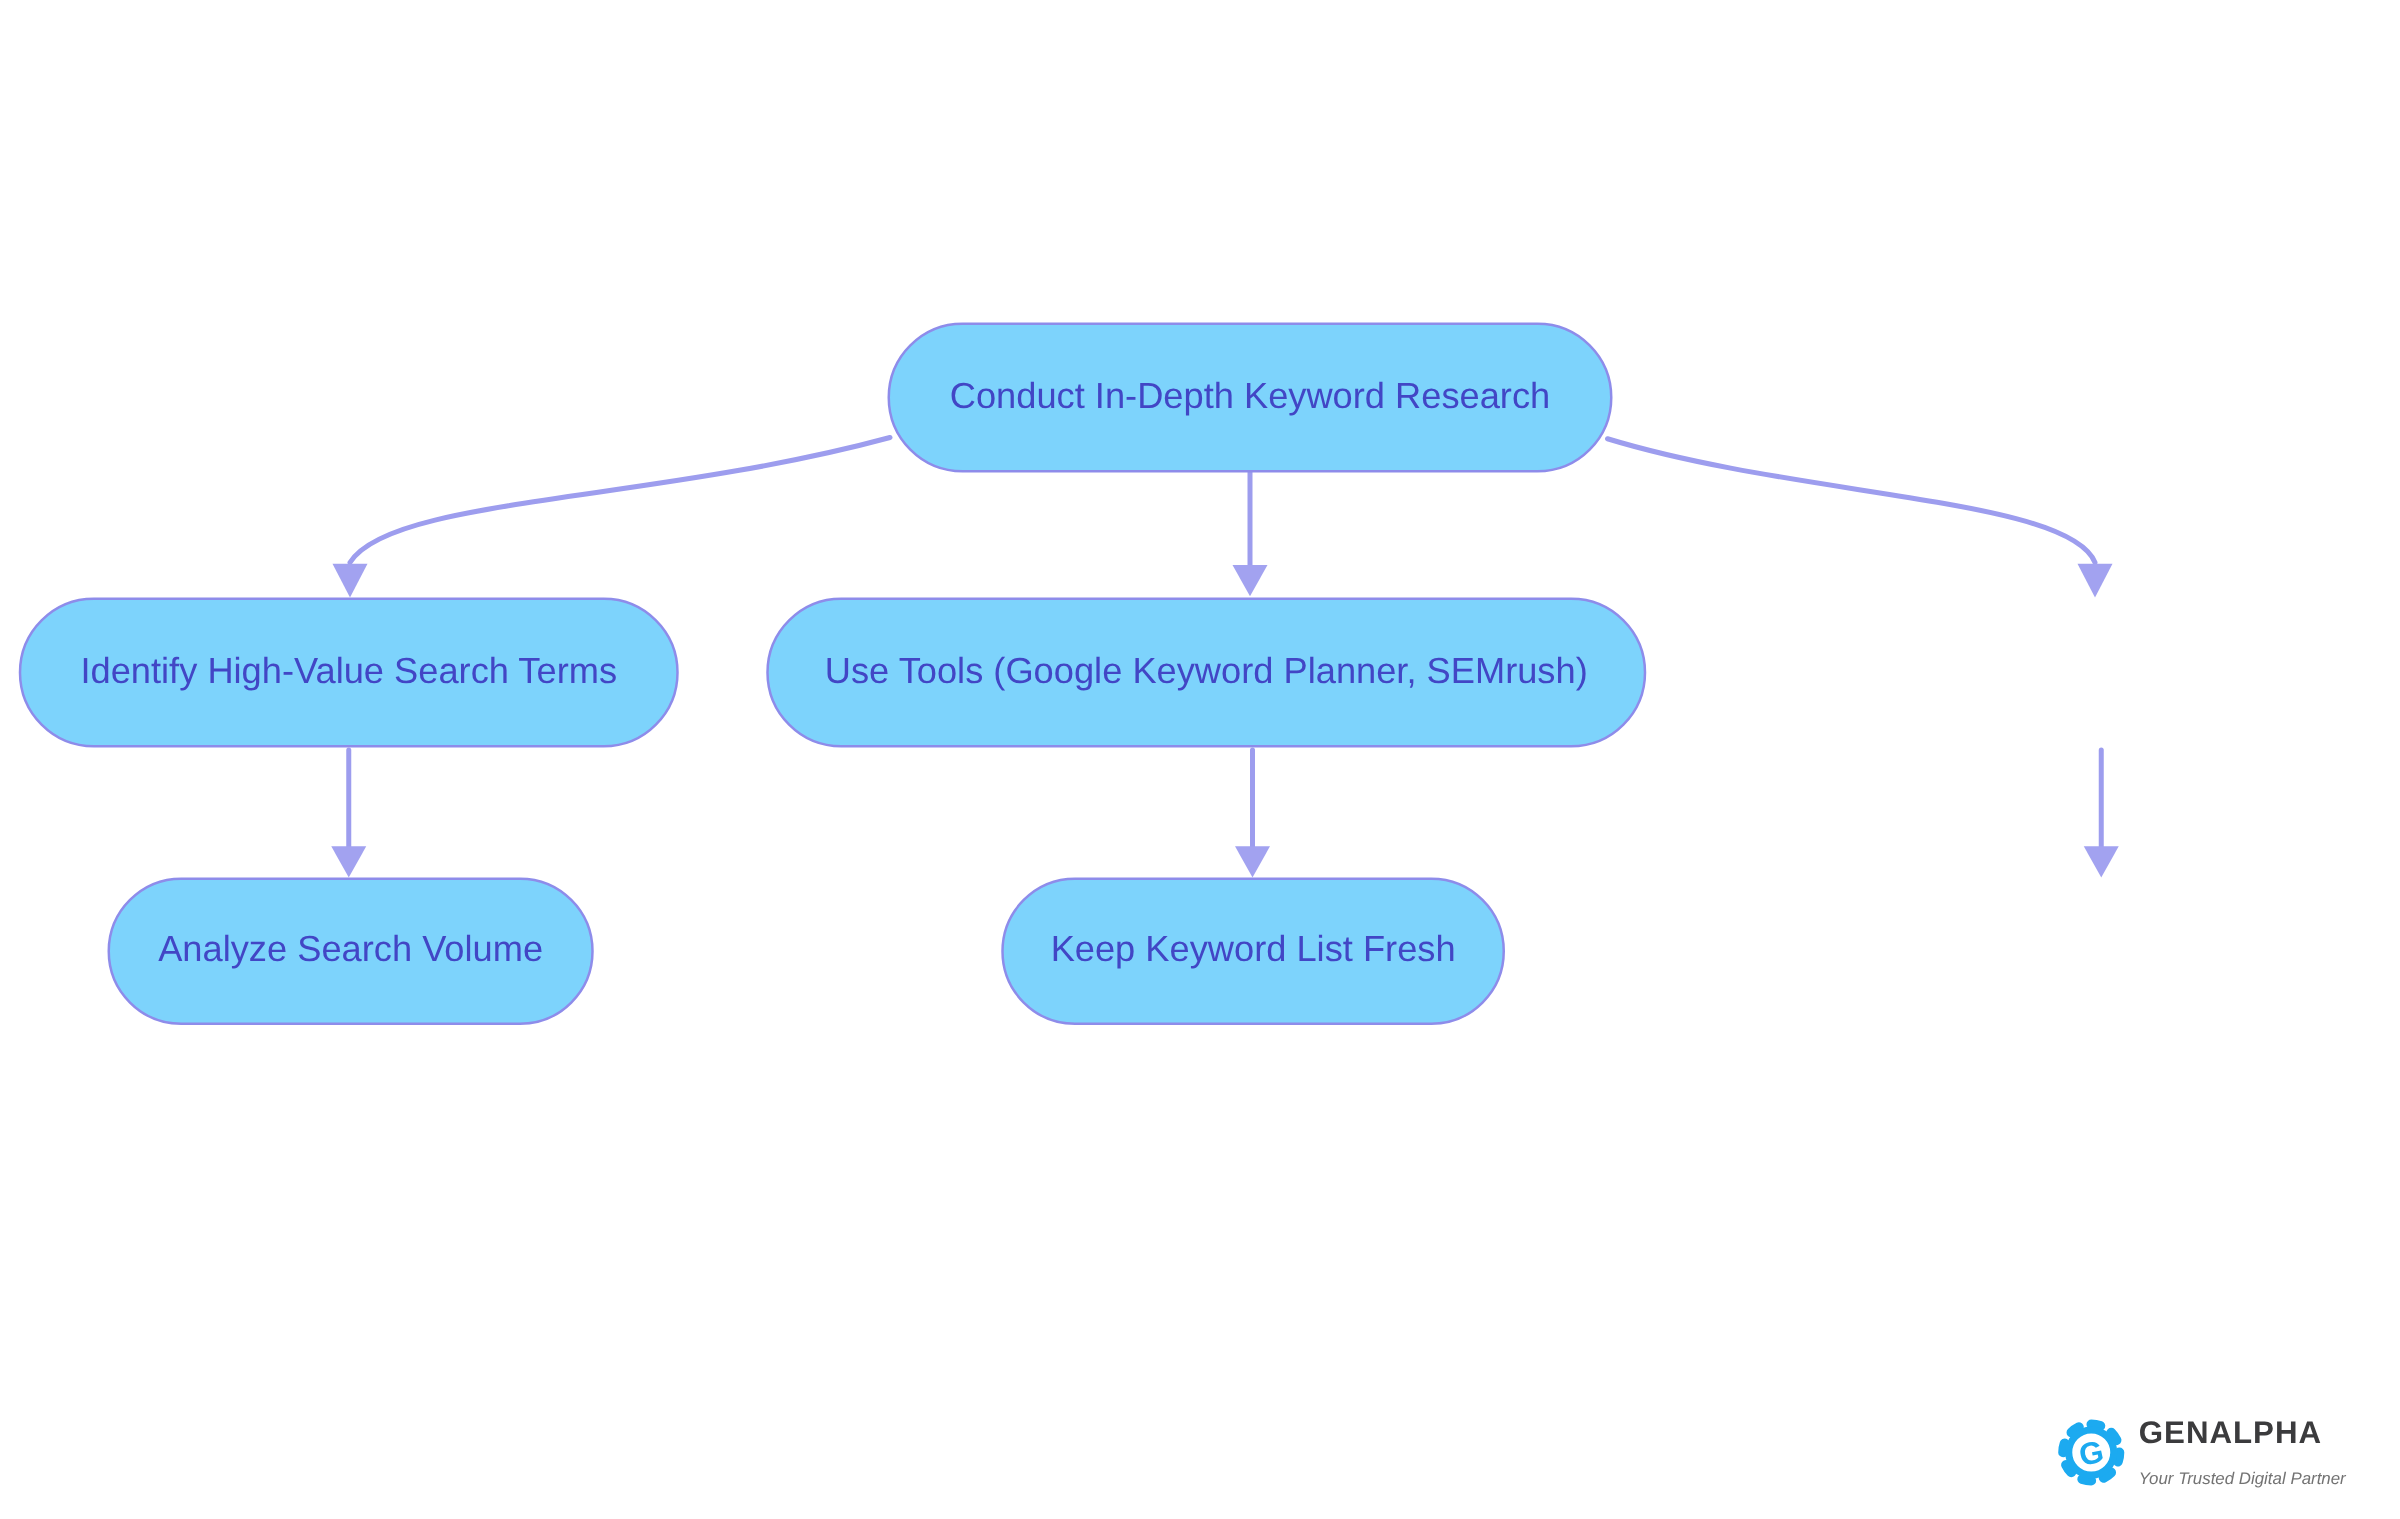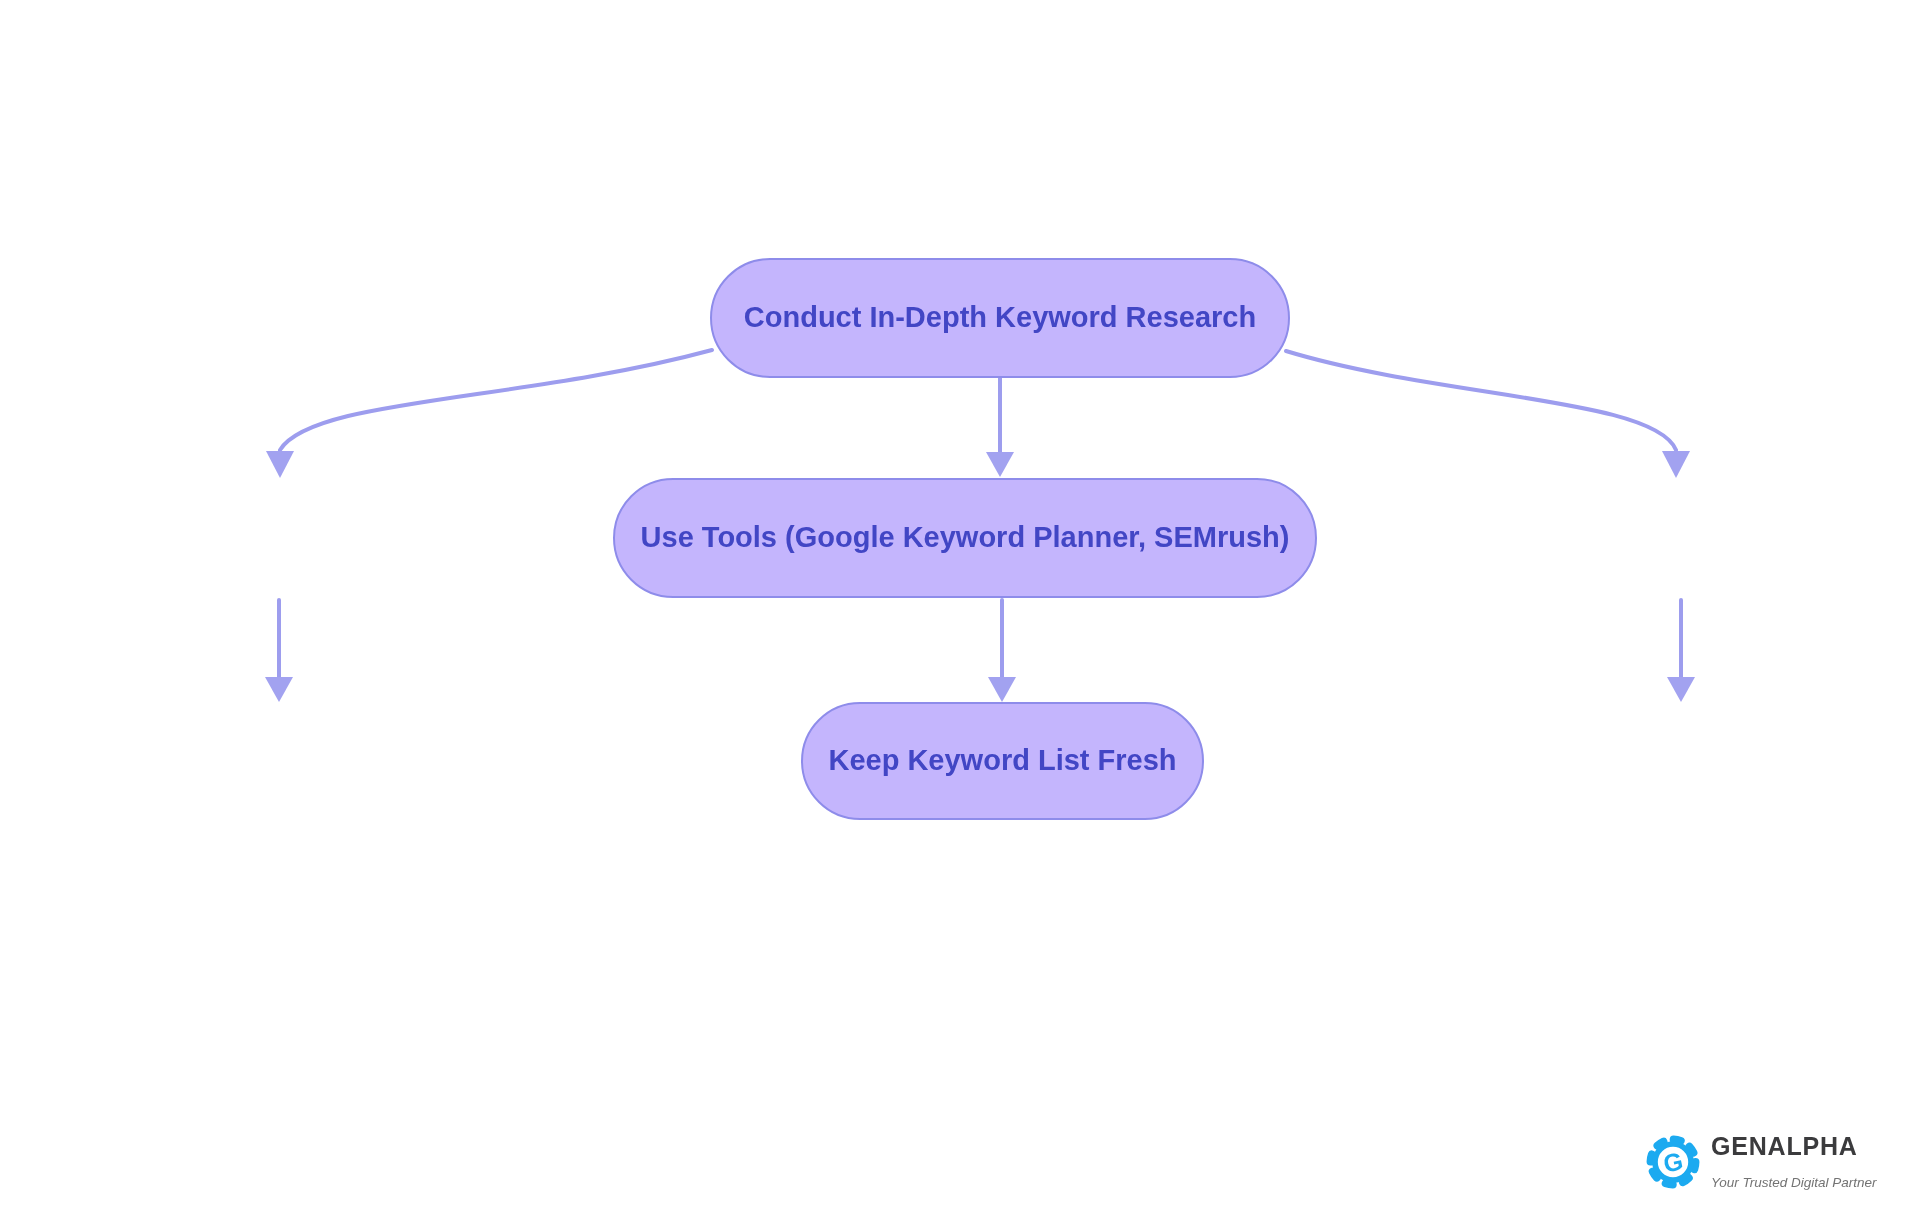--- a/index.html
+++ b/index.html
@@ -16,29 +16,28 @@
     overflow: hidden;
   }
   
   .node {
     position: absolute;
     box-sizing: border-box;
     display: flex;
     align-items: center;
     justify-content: center;
     text-align: left;
-    background: #c4b5fd;
+    background: #7dd3fc;
     border: 2.5px solid #8e8cea;
     border-radius: 62px;
     color: #4246c5;
     font-size: 29px;
     line-height: 1.15;
     padding: 0 24px;
     white-space: nowrap;
-    font-weight: bold;
   }
   .n-root       { left: 710px;  top: 258px; width: 580px; height: 120px; }
   .n-mid-left   { left: 15px;   top: 478px; width: 528px; height: 120px; }
   .n-mid-center { left: 613px;  top: 478px; width: 704px; height: 120px; }
   .n-mid-right  { left: 1470px; top: 478px; width: 436px; height: 120px; }
   .n-bot-left   { left: 86px;   top: 702px; width: 389px; height: 118px; }
   .n-bot-center { left: 801px;  top: 702px; width: 403px; height: 118px; }
   .n-bot-right  { left: 1486px; top: 702px; width: 388px; height: 118px; }
 
   
@@ -110,24 +109,26 @@
 
     <path d="M 1002 600 L 1002 677"></path>
     <polygon points="988,677 1016,677 1002,702"></polygon>
 
     <path d="M 1681 600 L 1681 677"></path>
     <polygon points="1667,677 1695,677 1681,702"></polygon>
   </svg>
 
   <div class="node n-root">Conduct In-Depth Keyword Research</div>
 
+  <div class="node n-mid-left">Identify High-Value Search Terms</div>
 
   <div class="node n-mid-center">Use Tools (Google Keyword Planner, SEMrush)</div>
 
 
+  <div class="node n-bot-left">Analyze Search Volume</div>
 
   <div class="node n-bot-center">Keep Keyword List Fresh</div>
 
 
   <div class="logo">
     <svg width="54" height="54" viewBox="0 0 48 48" xmlns="http://www.w3.org/2000/svg">
       <circle cx="24" cy="24" r="20" fill="none" stroke="#1caaf0" stroke-width="7" stroke-dasharray="6.5 9.2" stroke-linecap="round"></circle>
       <circle cx="24" cy="24" r="16" fill="#ffffff" stroke="#1caaf0" stroke-width="5"></circle>
       <text x="24" y="32" text-anchor="middle" font-family="Liberation Sans, sans-serif" font-size="22" font-weight="bold" fill="#1caaf0" transform="rotate(-12 24 24)">G</text>
     </svg>

